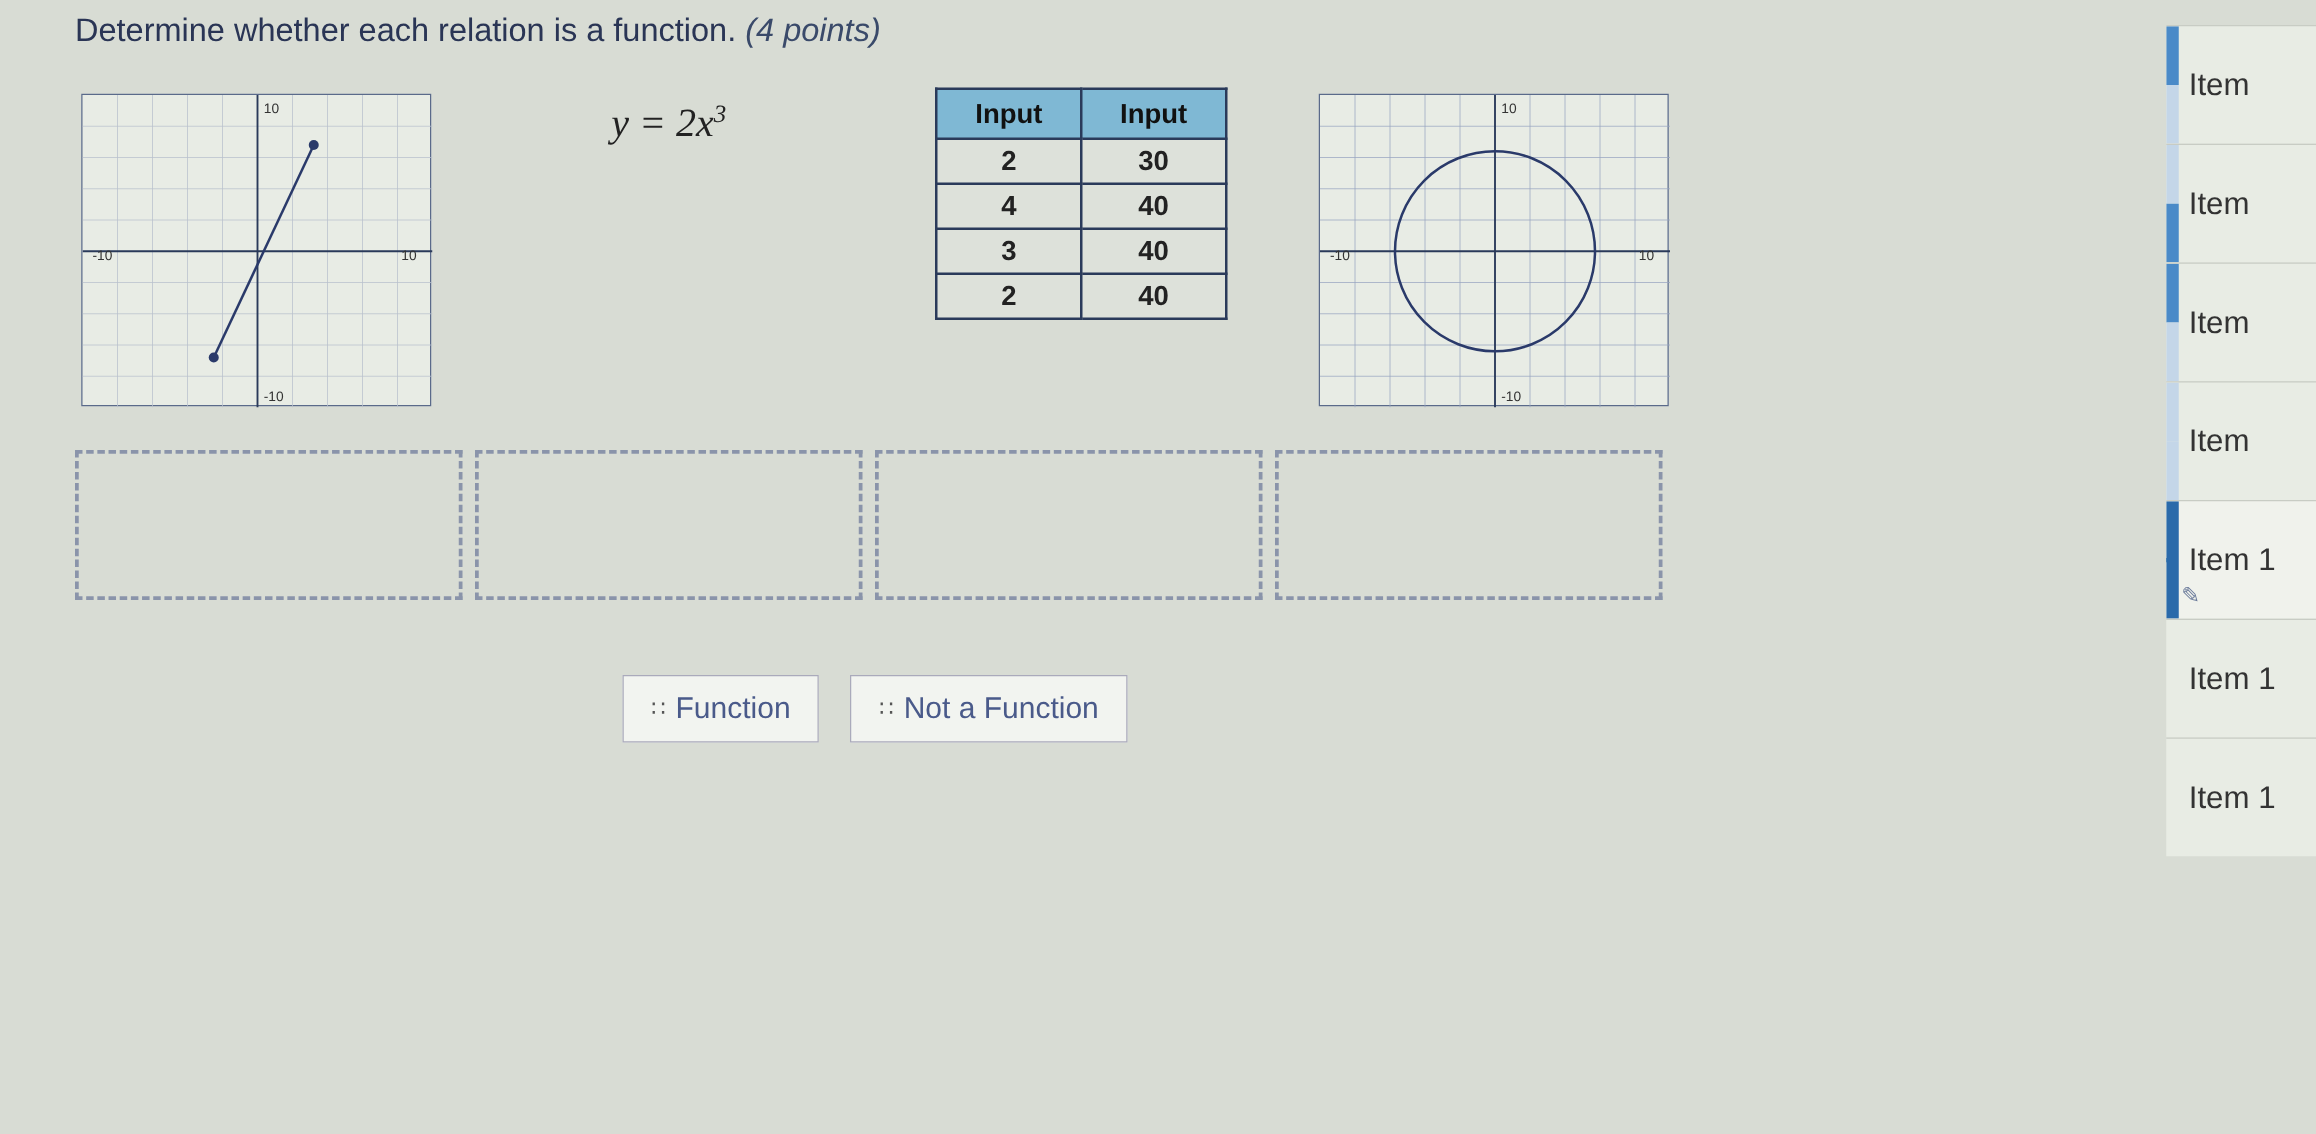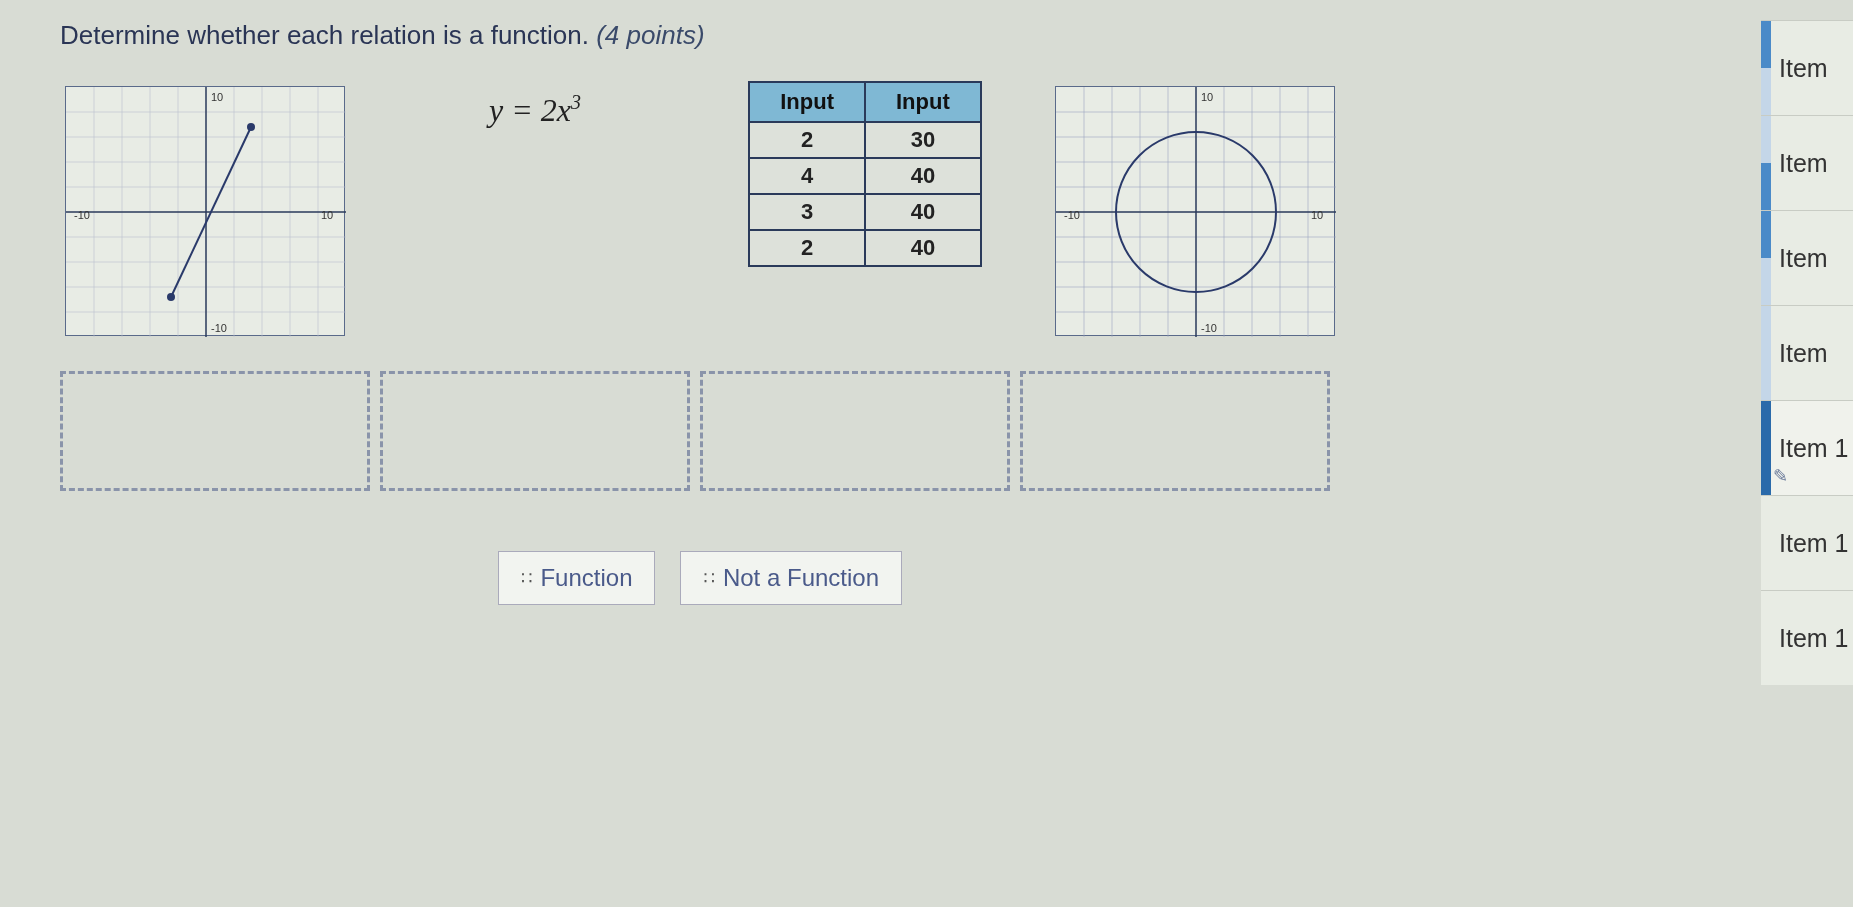--- a/index.html
+++ b/index.html
@@ -6,21 +6,21 @@
     body {
       font-family: Arial, sans-serif;
       background: #d8dcd4;
       width: 1853px;
       height: 907px;
       position: relative;
       overflow: hidden;
     }
     .main-area {
       width: 1400px;
-      padding: 15px 60px;
+      padding: 4px 60px;
     }
     .question-text {
       font-size: 26px;
       color: #3a4a6a;
       padding: 5px 0 30px 0;
     }
     .question-text .instruction { color: #2a3555; }
     .question-text .points { font-style: italic; color: #3a4a6a; }
     .relations-row {
       display: flex;
@@ -100,21 +100,21 @@
     .grip {
       font-size: 18px;
       color: #555;
       letter-spacing: -2px;
       line-height: 8px;
     }
     .sidebar {
       position: absolute;
       right: 0;
       top: 20px;
-      width: 92px;
+      width: 120px;
       display: flex;
       flex-direction: column;
       margin-left: 24px;
     }
     .side-item {
       height: 95px;
       border-top: 1px solid #c8ccc4;
       display: flex;
       align-items: center;
       padding-left: 18px;

